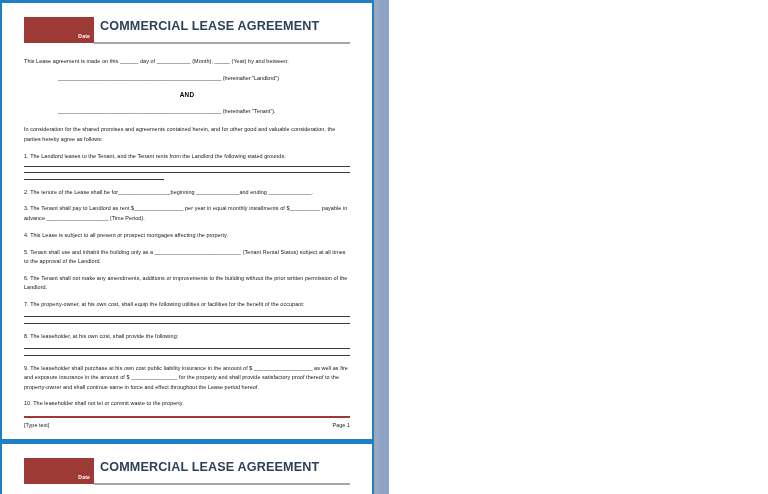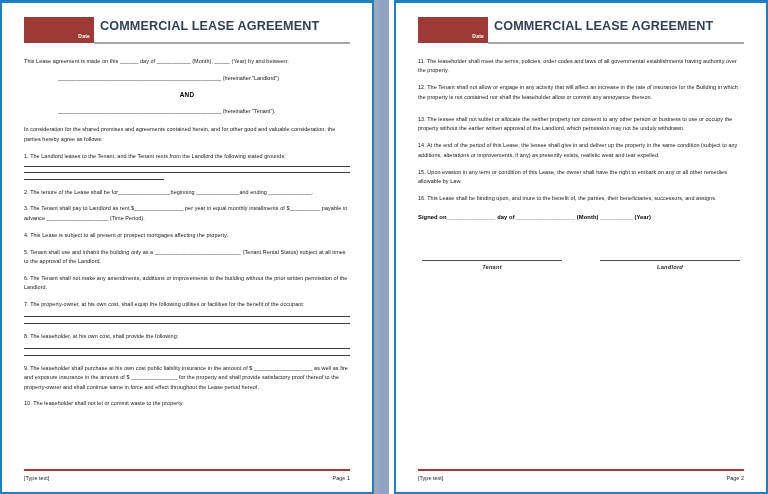--- a/index.html
+++ b/index.html
@@ -8,20 +8,21 @@
     width: 768px; height: 494px;
     background: #ffffff;
     font-family: "Liberation Sans", sans-serif;
     overflow: hidden;
   }
   .workspace {
     width: 768px; height: 494px;
     display: flex;
     background: #8fa3c4;
     position: relative;
+    flex-direction: column;
   }
   .gutter-fill {
     position: absolute;
     left: 0; top: 0; right: 0; bottom: 0;
     background: linear-gradient(to right,
       #ffffff 0px, #ffffff 374px,
       #9aa9bd 374px, #9aa9bd 379px,
       #8fa3c4 379px, #8fa3c4 389px,
       #ffffff 389px, #ffffff 768px);
   }

